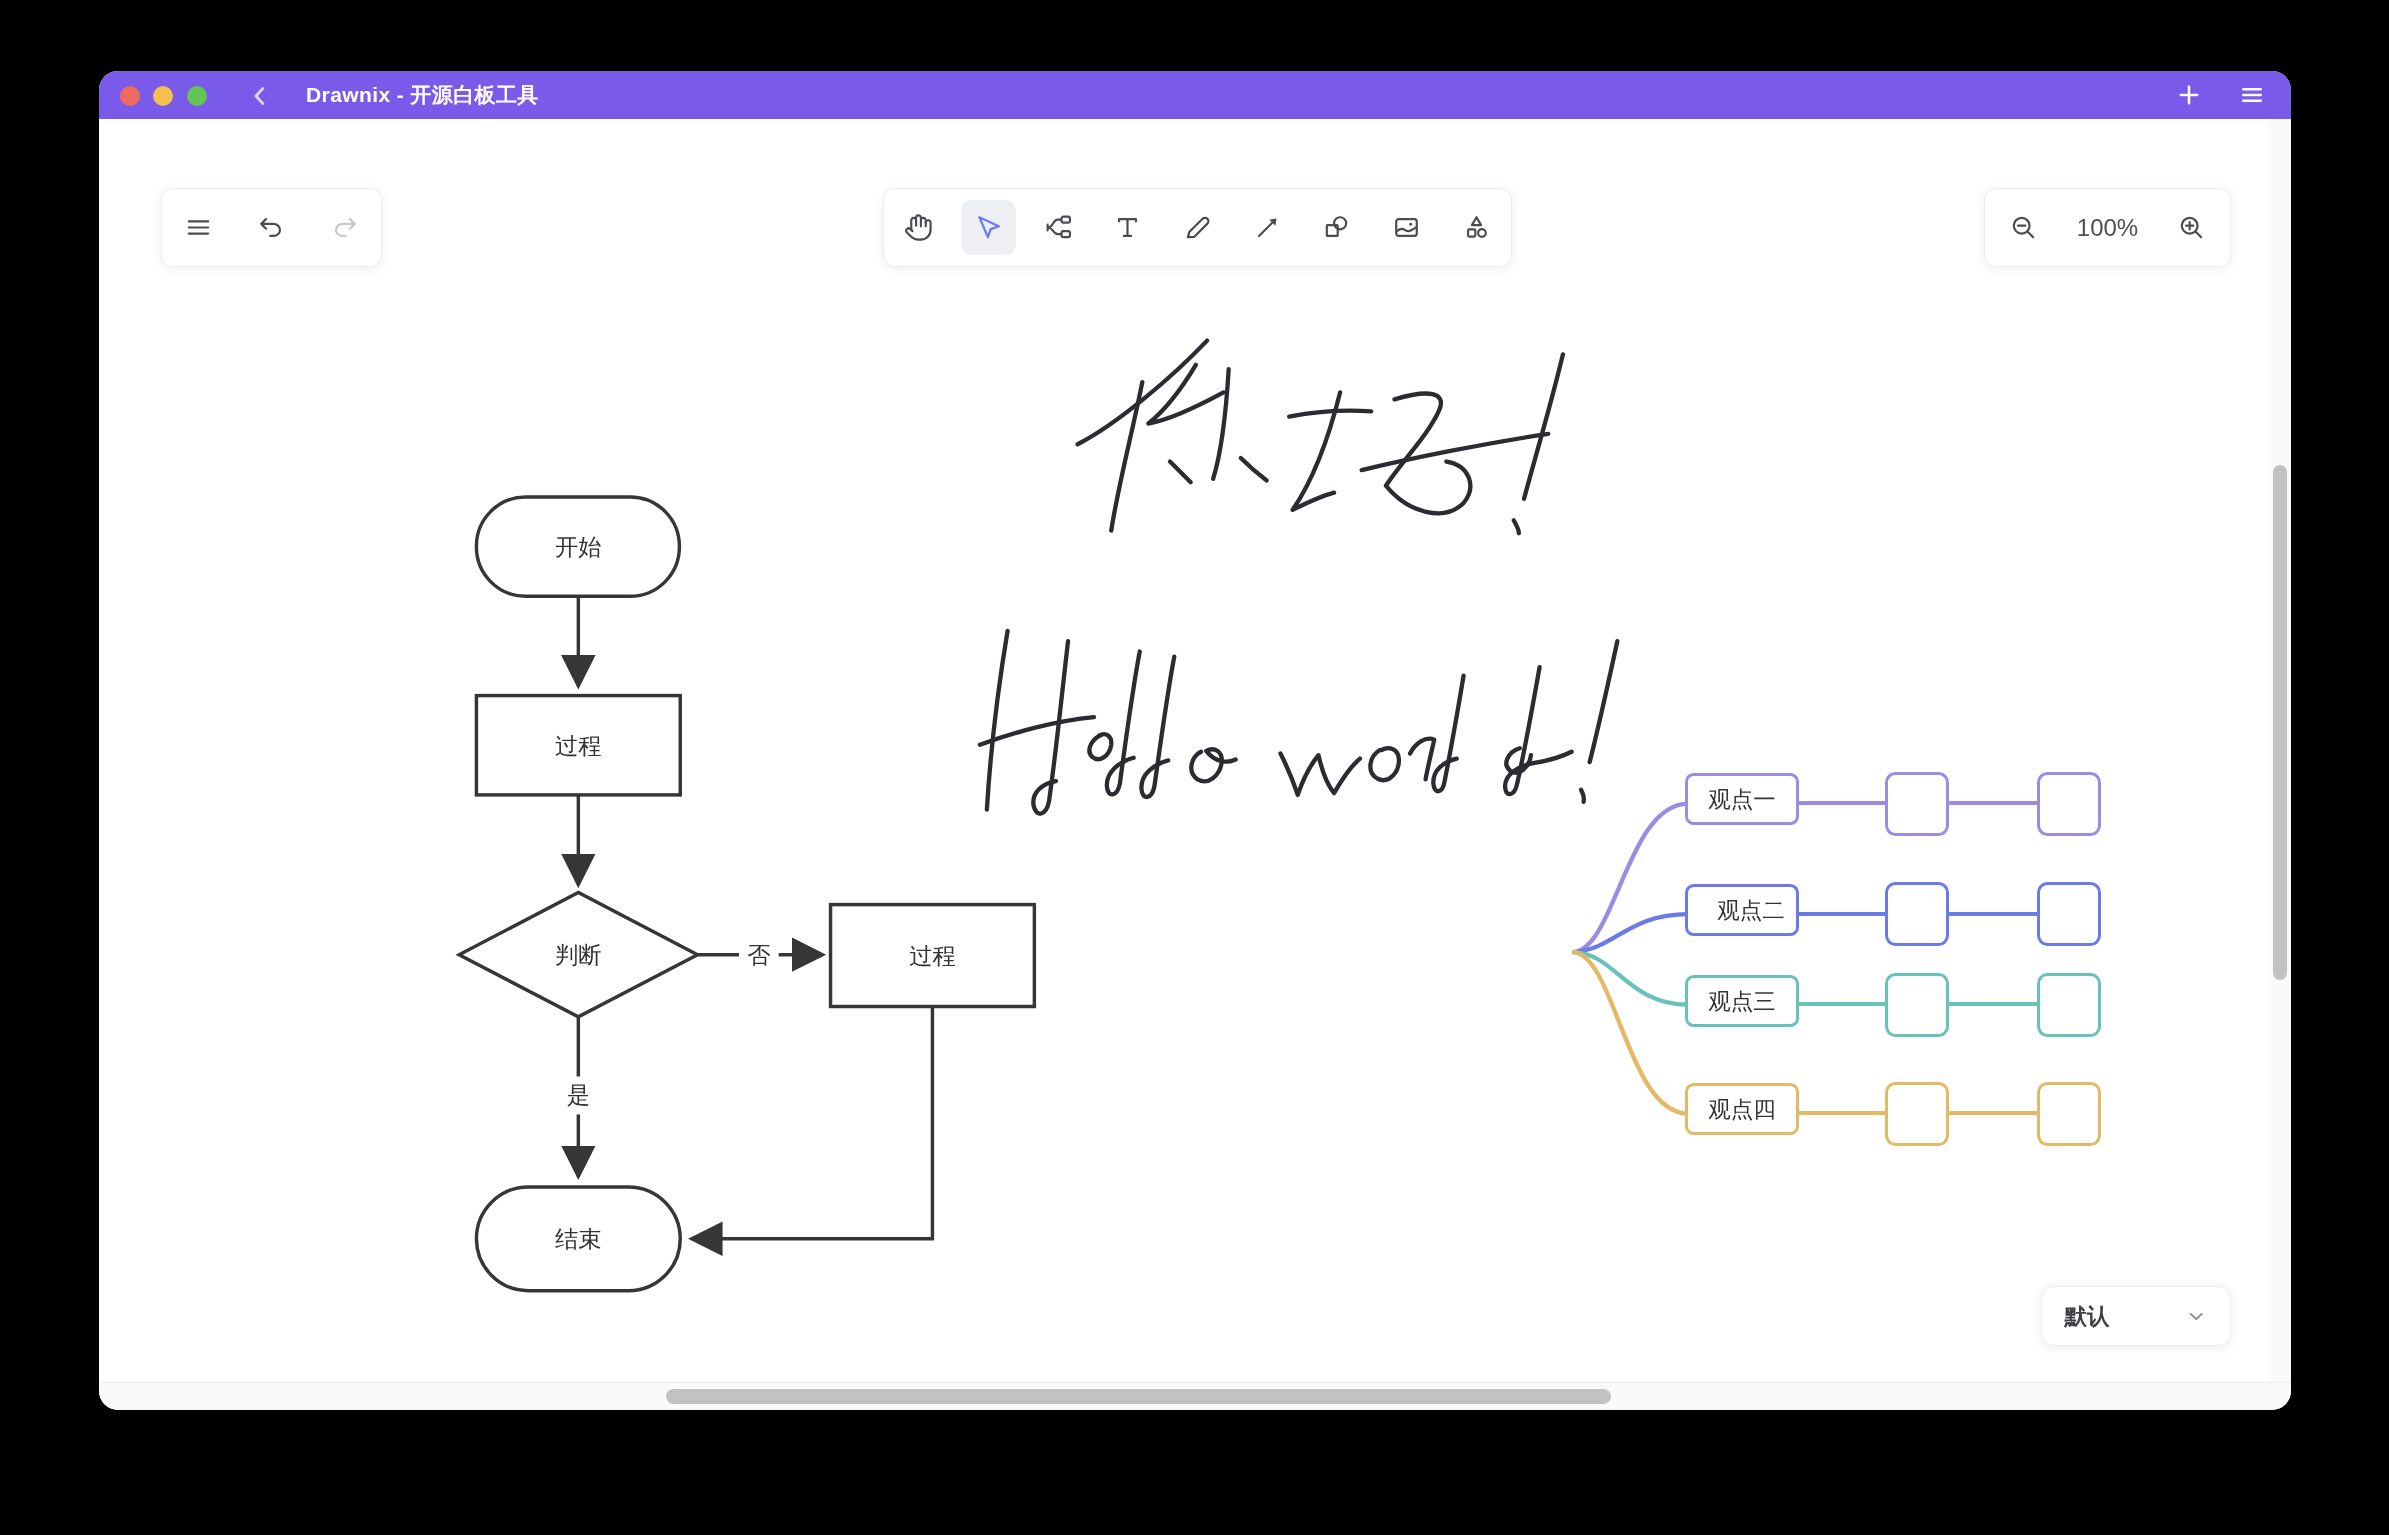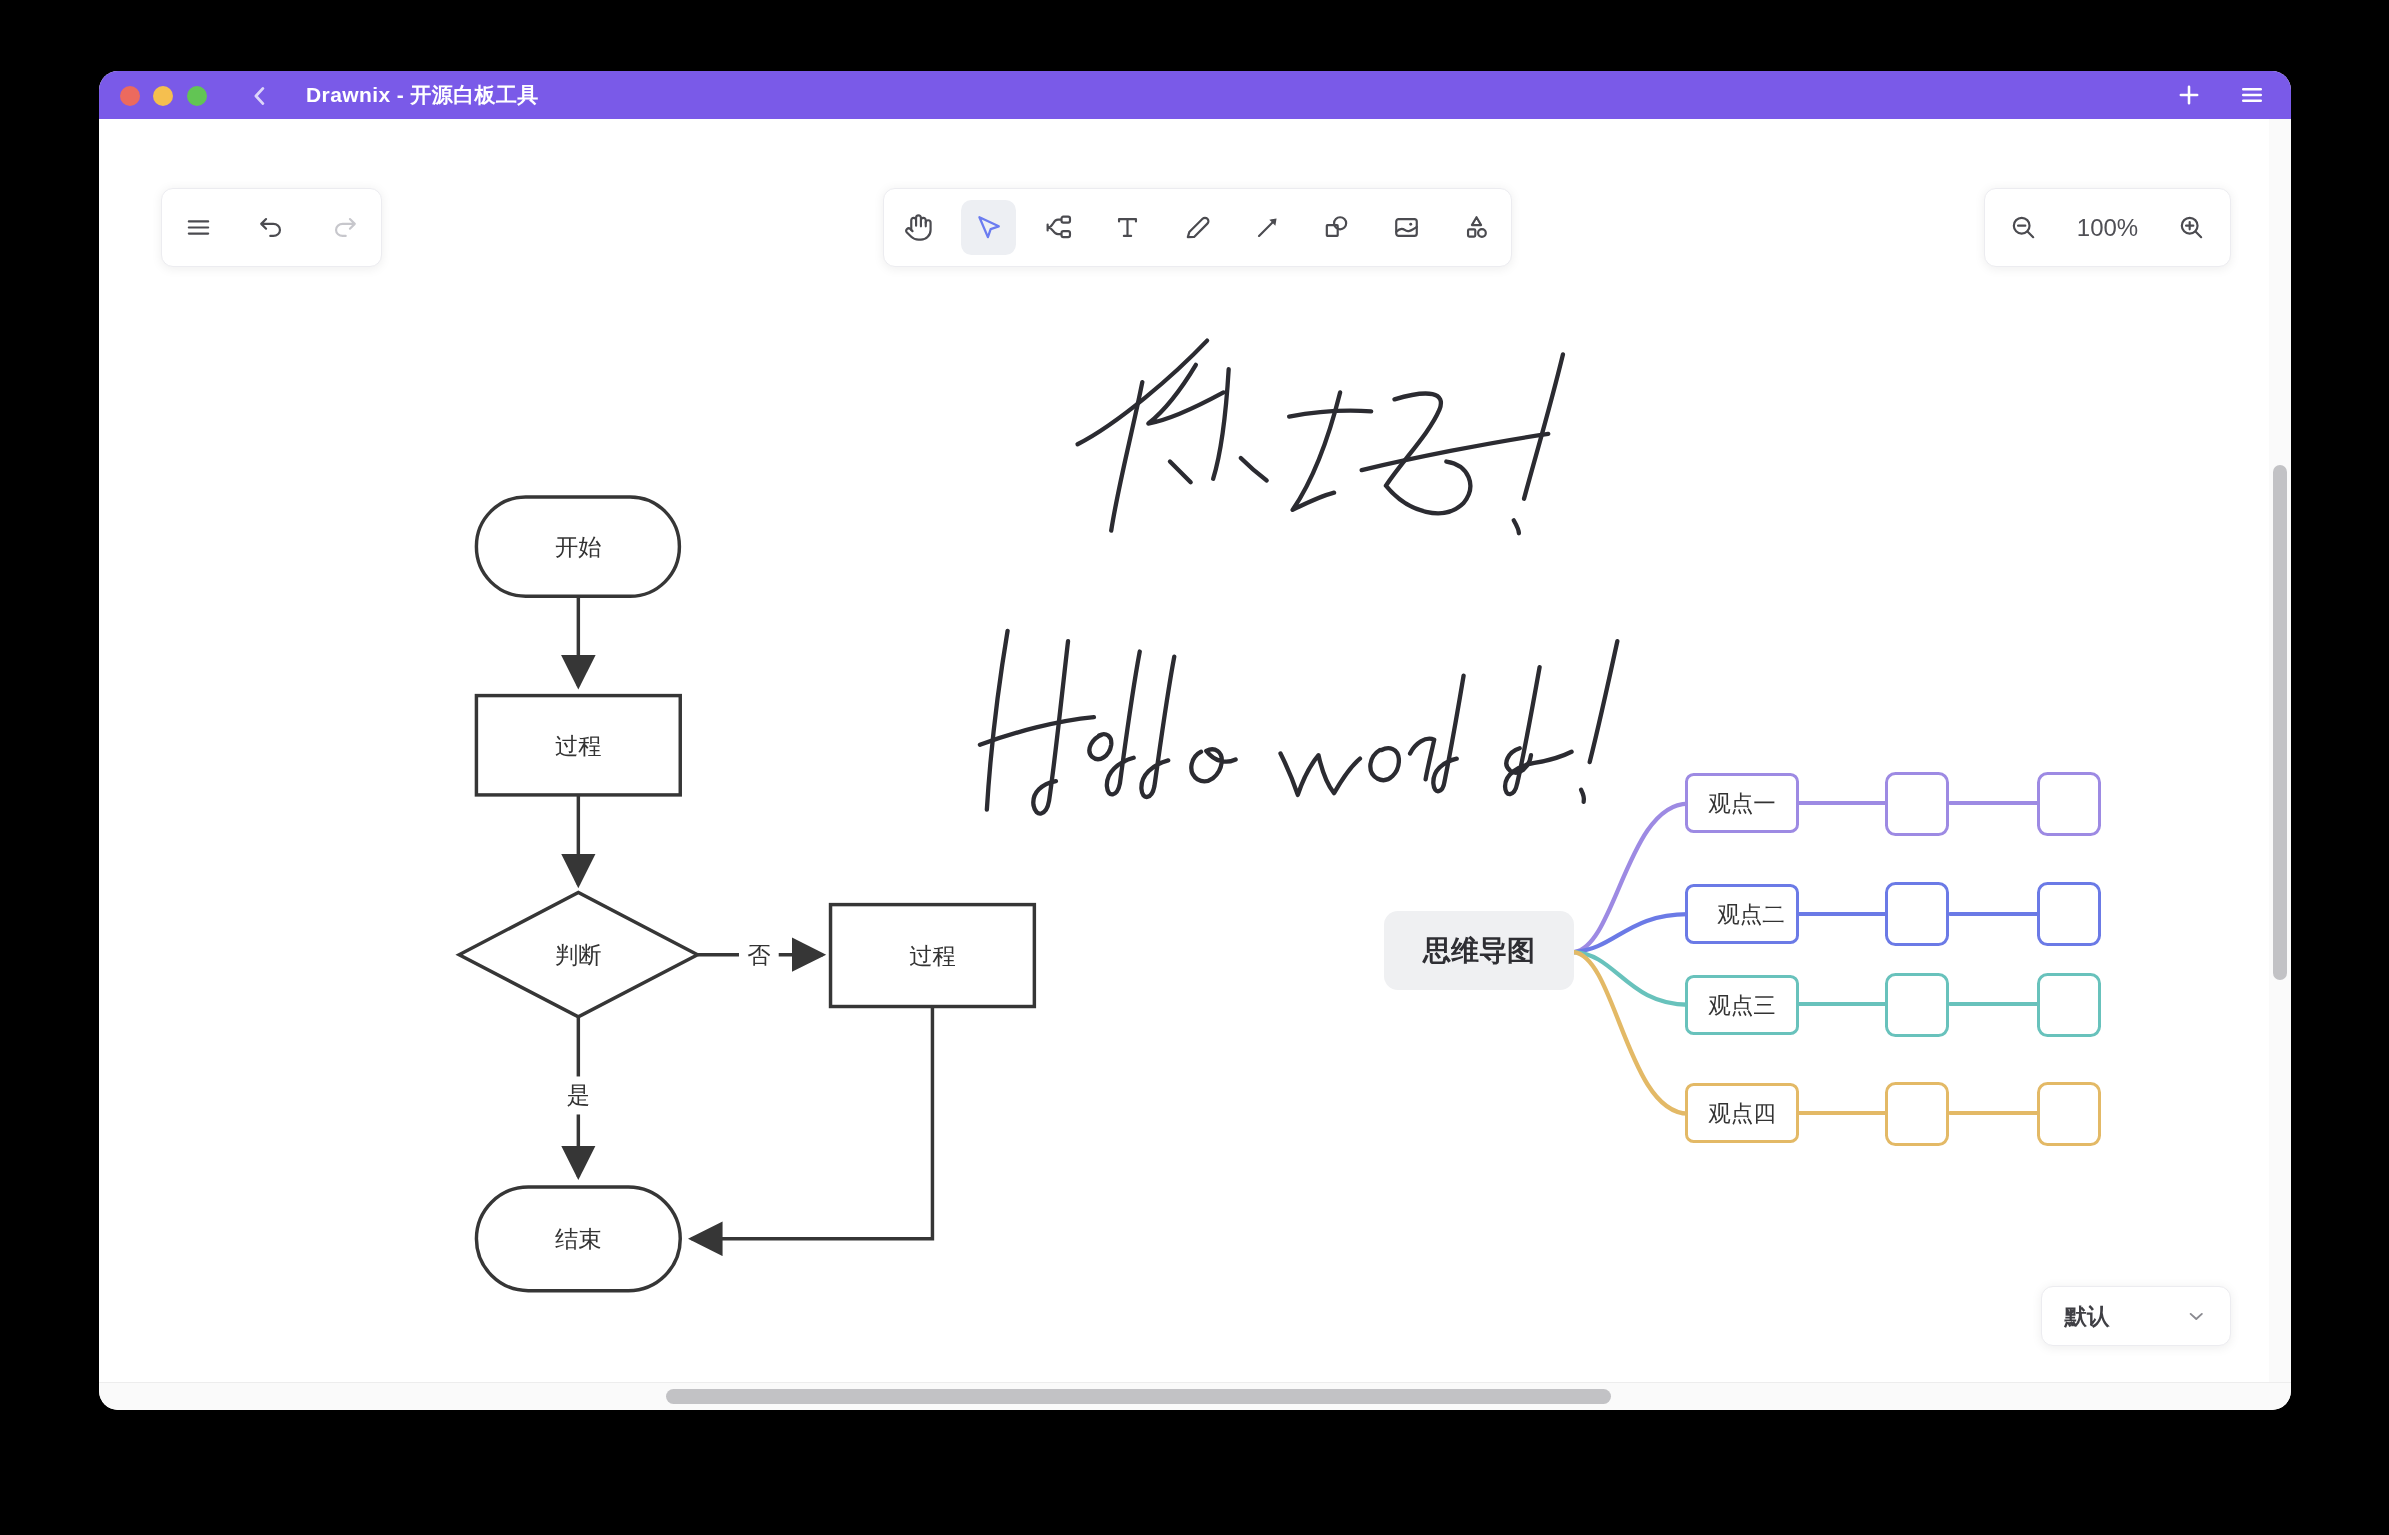--- a/index.html
+++ b/index.html
@@ -49,21 +49,21 @@
   .hand-stroke { fill:none; stroke:#2b2b31; stroke-width:5; stroke-linecap:round; stroke-linejoin:round; }
   .mm-curve { fill:none; stroke-width:5; stroke-linecap:round; }
 
   
   .mm-root {
     position:absolute; left:1285px; top:840px; width:190px; height:79px;
     border-radius:14px; display:flex; align-items:center; justify-content:center;
     font-size:28px; font-weight:600; color:#2e2e33;
   }
   .mm-node {
-    position:absolute; left:1586px; width:114px; height:60px; background:#fff;
+    position:absolute; left:1586px; width:114px; height:52px; background:#fff;
     border:3.5px solid; border-radius:8.6px; display:flex; align-items:center; justify-content:center;
     font-size:22.5px; color:#333;
   }
   .mm-sq { position:absolute; width:64px; height:64px; background:#fff; border:3.5px solid; border-radius:10.4px; }
   .mm-line { position:absolute; height:4.3px; border-radius:2.6px; }
 
   
   .theme-select {
     position:absolute; left:1942px; top:1215px; width:190px; height:60px;
     background:#fff; border-radius:12px; border:0.9px solid #ececf0;
@@ -149,21 +149,20 @@
     </g>
 
     <g>
       <path class="mm-curve" d="M1708 1020 C1756 1014 1770 848 1840 848" style="stroke: rgb(157, 138, 227);"></path>
       <path class="mm-curve" d="M1708 1020 C1756 1016 1770 976 1840 976" style="stroke: rgb(107, 122, 230);"></path>
       <path class="mm-curve" d="M1708 1020 C1756 1022 1770 1081 1840 1081" style="stroke: rgb(104, 194, 188);"></path>
       <path class="mm-curve" d="M1708 1020 C1756 1026 1770 1207 1840 1207" style="stroke: rgb(227, 185, 102);"></path>
     </g>
   </svg>
 
-  <div class="mm-root" style="background-color: rgb(239, 240, 242);">思维导图</div>
 
   <div class="mm-node" style="top: 702px; border-color: rgb(157, 138, 227);">观点一</div>
   <div class="mm-line" style="left: 1698px; top: 730px; width: 92px; background-color: rgb(157, 138, 227);"></div>
   <div class="mm-sq" style="left: 1786px; top: 701px; border-color: rgb(157, 138, 227);"></div>
   <div class="mm-line" style="left: 1849px; top: 730px; width: 93px; background-color: rgb(157, 138, 227);"></div>
   <div class="mm-sq" style="left: 1938px; top: 701px; border-color: rgb(157, 138, 227);"></div>
 
   <div class="mm-node" style="top: 813px; border-color: rgb(107, 122, 230); padding-left: 18px;">观点二</div>
   <div class="mm-line" style="left: 1698px; top: 841px; width: 92px; background-color: rgb(107, 122, 230);"></div>
   <div class="mm-sq" style="left: 1786px; top: 811px; border-color: rgb(107, 122, 230);"></div>

